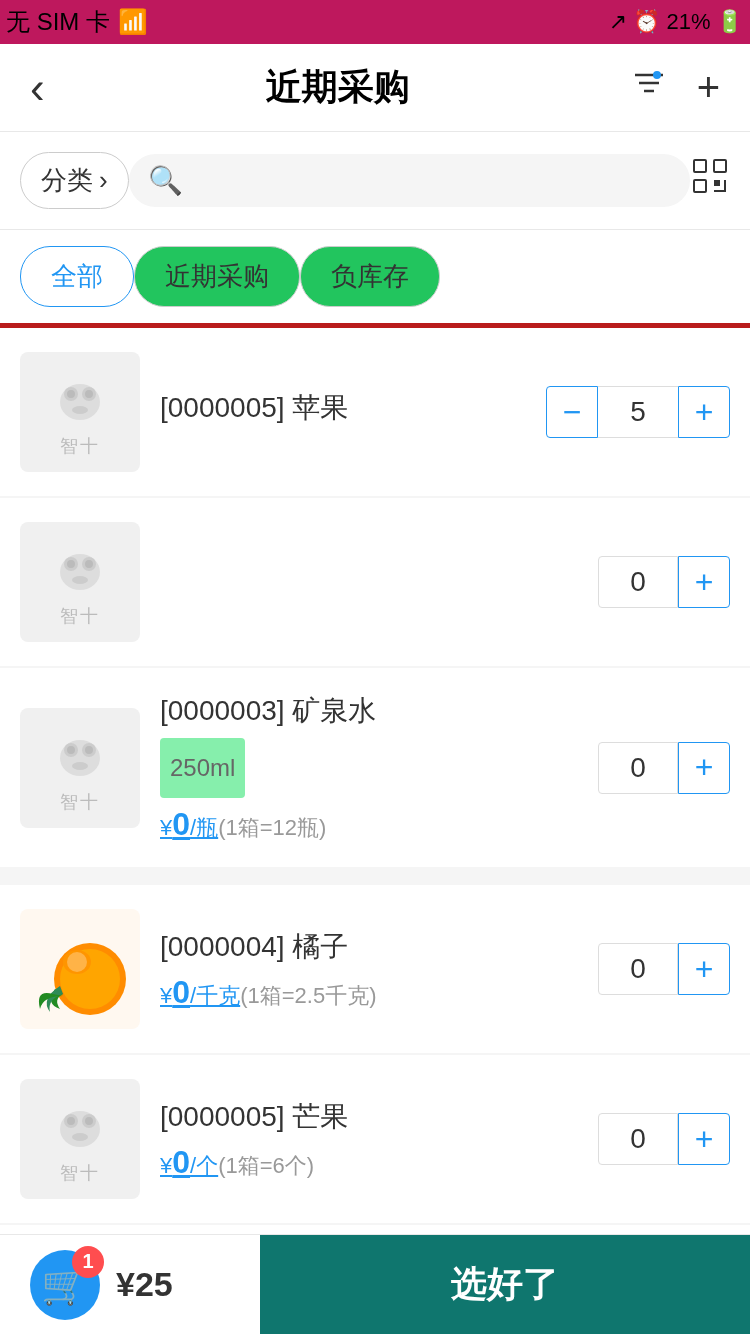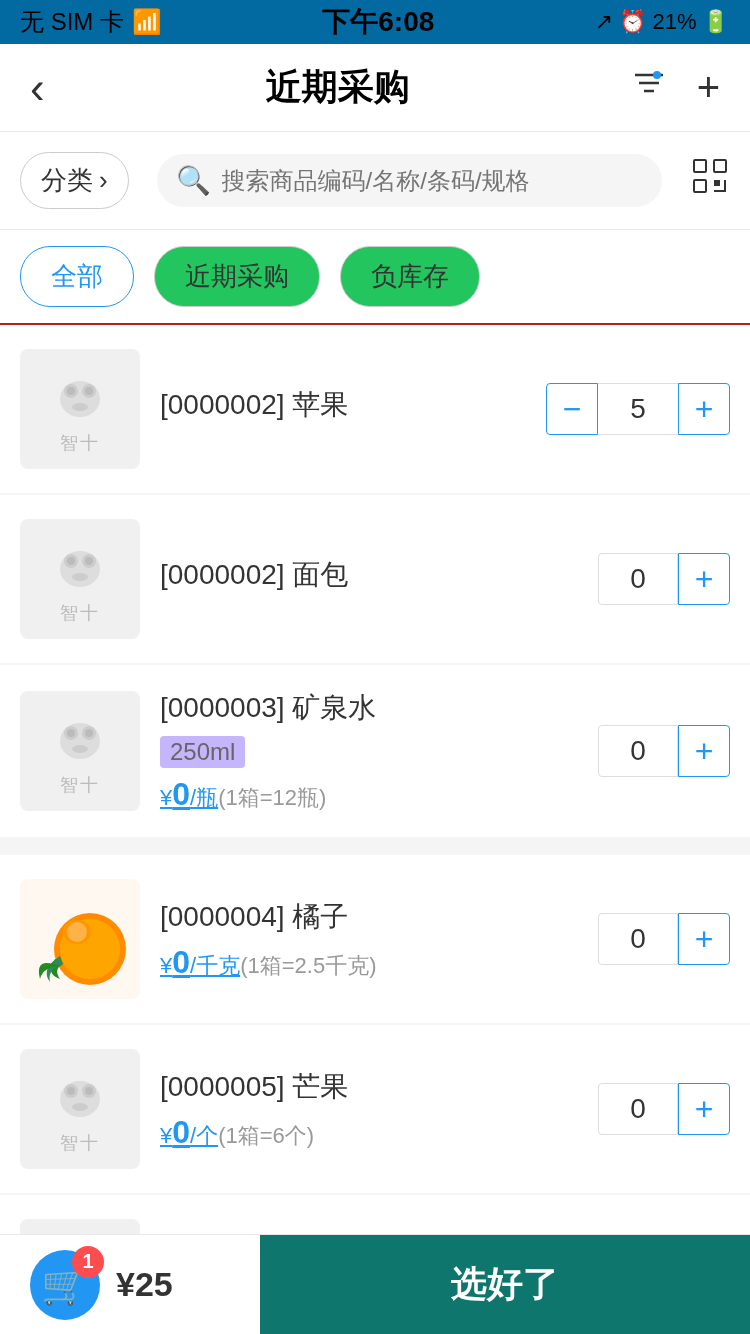--- a/index.html
+++ b/index.html
@@ -8,26 +8,26 @@
       font-family: -apple-system, "PingFang SC", "Helvetica Neue", sans-serif;
       background: #f5f5f5;
       width: 750px;
       min-height: 1334px;
       overflow-x: hidden;
       font-size: 28px;
     }
 
     
     .status-bar {
-      background: #0369a1;
+      background: #be185d;
       height: 44px;
       display: flex;
       align-items: center;
       justify-content: space-between;
-      padding: 0 20px;
+      padding: 0 6px;
       font-size: 24px;
       font-weight: 500;
     }
     .status-left { display: flex; align-items: center; gap: 8px; }
     .status-center { font-size: 28px; font-weight: 600; }
     .status-right { display: flex; align-items: center; gap: 6px; font-size: 22px; }
 
     
     .nav-bar {
       background: #fff;
@@ -46,21 +46,21 @@
     .nav-icons { display: flex; align-items: center; gap: 30px; }
     .nav-icon { font-size: 40px; color: #333; cursor: pointer; }
     .nav-back { font-size: 44px; color: #333; cursor: pointer; }
 
     
     .filter-bar {
       background: #fff;
       padding: 20px 20px;
       display: flex;
       align-items: center;
-      gap: 28px;
+      gap: 0;
       border-bottom: 1px solid #e8e8e8;
     }
     .category-btn {
       border: 1px solid #ccc;
       border-radius: 30px;
       padding: 10px 20px;
       font-size: 26px;
       color: #333;
       display: flex;
       align-items: center;
@@ -90,22 +90,21 @@
       font-size: 38px;
       color: #333;
       cursor: pointer;
     }
 
     
     .tab-bar {
       background: #fff;
       display: flex;
       padding: 16px 20px;
-      gap: 20px;
-      border-bottom: 2px solid #b91c1c;
+      border-bottom: 5px solid #b91c1c;
     }
     .tab-btn {
       border: 1px solid #ccc;
       border-radius: 30px;
       padding: 12px 30px;
       font-size: 26px;
       color: #333;
       background: #22c55e;
       cursor: pointer;
     }
@@ -161,23 +160,23 @@
     }
     .product-name {
       font-size: 28px;
       color: #333;
       font-weight: 500;
       margin-bottom: 8px;
     }
     .product-spec {
       font-size: 24px;
       color: #666;
-      background: #c4b5fd;
+      background: #86efac;
       display: inline-block;
-      padding: 2px 10px;
+      padding: 16px 10px;
       border-radius: 4px;
       margin-bottom: 8px;
     }
     .product-price {
       font-size: 24px;
       color: #666;
     }
     .product-price .price-label {
       color: #666;
     }
@@ -328,21 +327,20 @@
     }
   </style>
 </head>
 <body>
 
 <div class="status-bar">
   <div class="status-left">
     <span>无 SIM 卡</span>
     <span>📶</span>
   </div>
-  <div class="status-center">下午6:08</div>
   <div class="status-right">
     <span>↗</span>
     <span>⏰</span>
     <span>21%</span>
     <span>🔋</span>
   </div>
 </div>
 
 <div class="nav-bar">
   <span class="nav-back">‹</span>
@@ -361,21 +359,20 @@
   </div>
 </div>
 
 <div class="filter-bar">
   <button class="category-btn">
     <span>分类</span>
     <span>›</span>
   </button>
   <div class="search-box">
     <span>🔍</span>
-    <input type="text" placeholder="搜索商品编码/名称/条码/规格" style="">
   </div>
   <span class="scan-icon">
     <svg width="40" height="40" viewBox="0 0 40 40" fill="none">
       <rect x="4" y="4" width="12" height="12" rx="1" stroke="#333" stroke-width="2" fill="none"></rect>
       <rect x="24" y="4" width="12" height="12" rx="1" stroke="#333" stroke-width="2" fill="none"></rect>
       <rect x="4" y="24" width="12" height="12" rx="1" stroke="#333" stroke-width="2" fill="none"></rect>
       <rect x="24" y="24" width="6" height="6" fill="#333"></rect>
       <rect x="24" y="34" width="12" height="2" fill="#333"></rect>
       <rect x="34" y="24" width="2" height="12" fill="#333"></rect>
     </svg>
@@ -404,21 +401,21 @@
           <circle cx="23" cy="28" r="7" fill="#ccc"></circle>
           <circle cx="41" cy="28" r="7" fill="#ccc"></circle>
           <circle cx="23" cy="28" r="4" fill="#bbb"></circle>
           <circle cx="41" cy="28" r="4" fill="#bbb"></circle>
           <ellipse cx="32" cy="44" rx="8" ry="4" fill="#ccc"></ellipse>
         </svg>
         <span class="brand-text">智十</span>
       </div>
     </div>
     <div class="product-info">
-      <div class="product-name">[0000002] 苹果</div>
+      <div class="product-name">[0000005] 苹果</div>
     </div>
     <div class="qty-control">
       <button class="qty-btn minus">−</button>
       <input class="qty-input" type="text" value="5" style="">
       <button class="qty-btn plus">+</button>
     </div>
   </div>
 
   <div class="product-item">
     <div class="product-image">
@@ -428,21 +425,20 @@
           <circle cx="23" cy="28" r="7" fill="#ccc"></circle>
           <circle cx="41" cy="28" r="7" fill="#ccc"></circle>
           <circle cx="23" cy="28" r="4" fill="#bbb"></circle>
           <circle cx="41" cy="28" r="4" fill="#bbb"></circle>
           <ellipse cx="32" cy="44" rx="8" ry="4" fill="#ccc"></ellipse>
         </svg>
         <span class="brand-text">智十</span>
       </div>
     </div>
     <div class="product-info">
-      <div class="product-name">[0000002] 面包</div>
     </div>
     <div class="qty-control">
       <input class="qty-input-only" type="text" value="0" style="">
       <button class="qty-btn plus">+</button>
     </div>
   </div>
 
   <div class="product-item">
     <div class="product-image">
       <div class="placeholder-owl">

